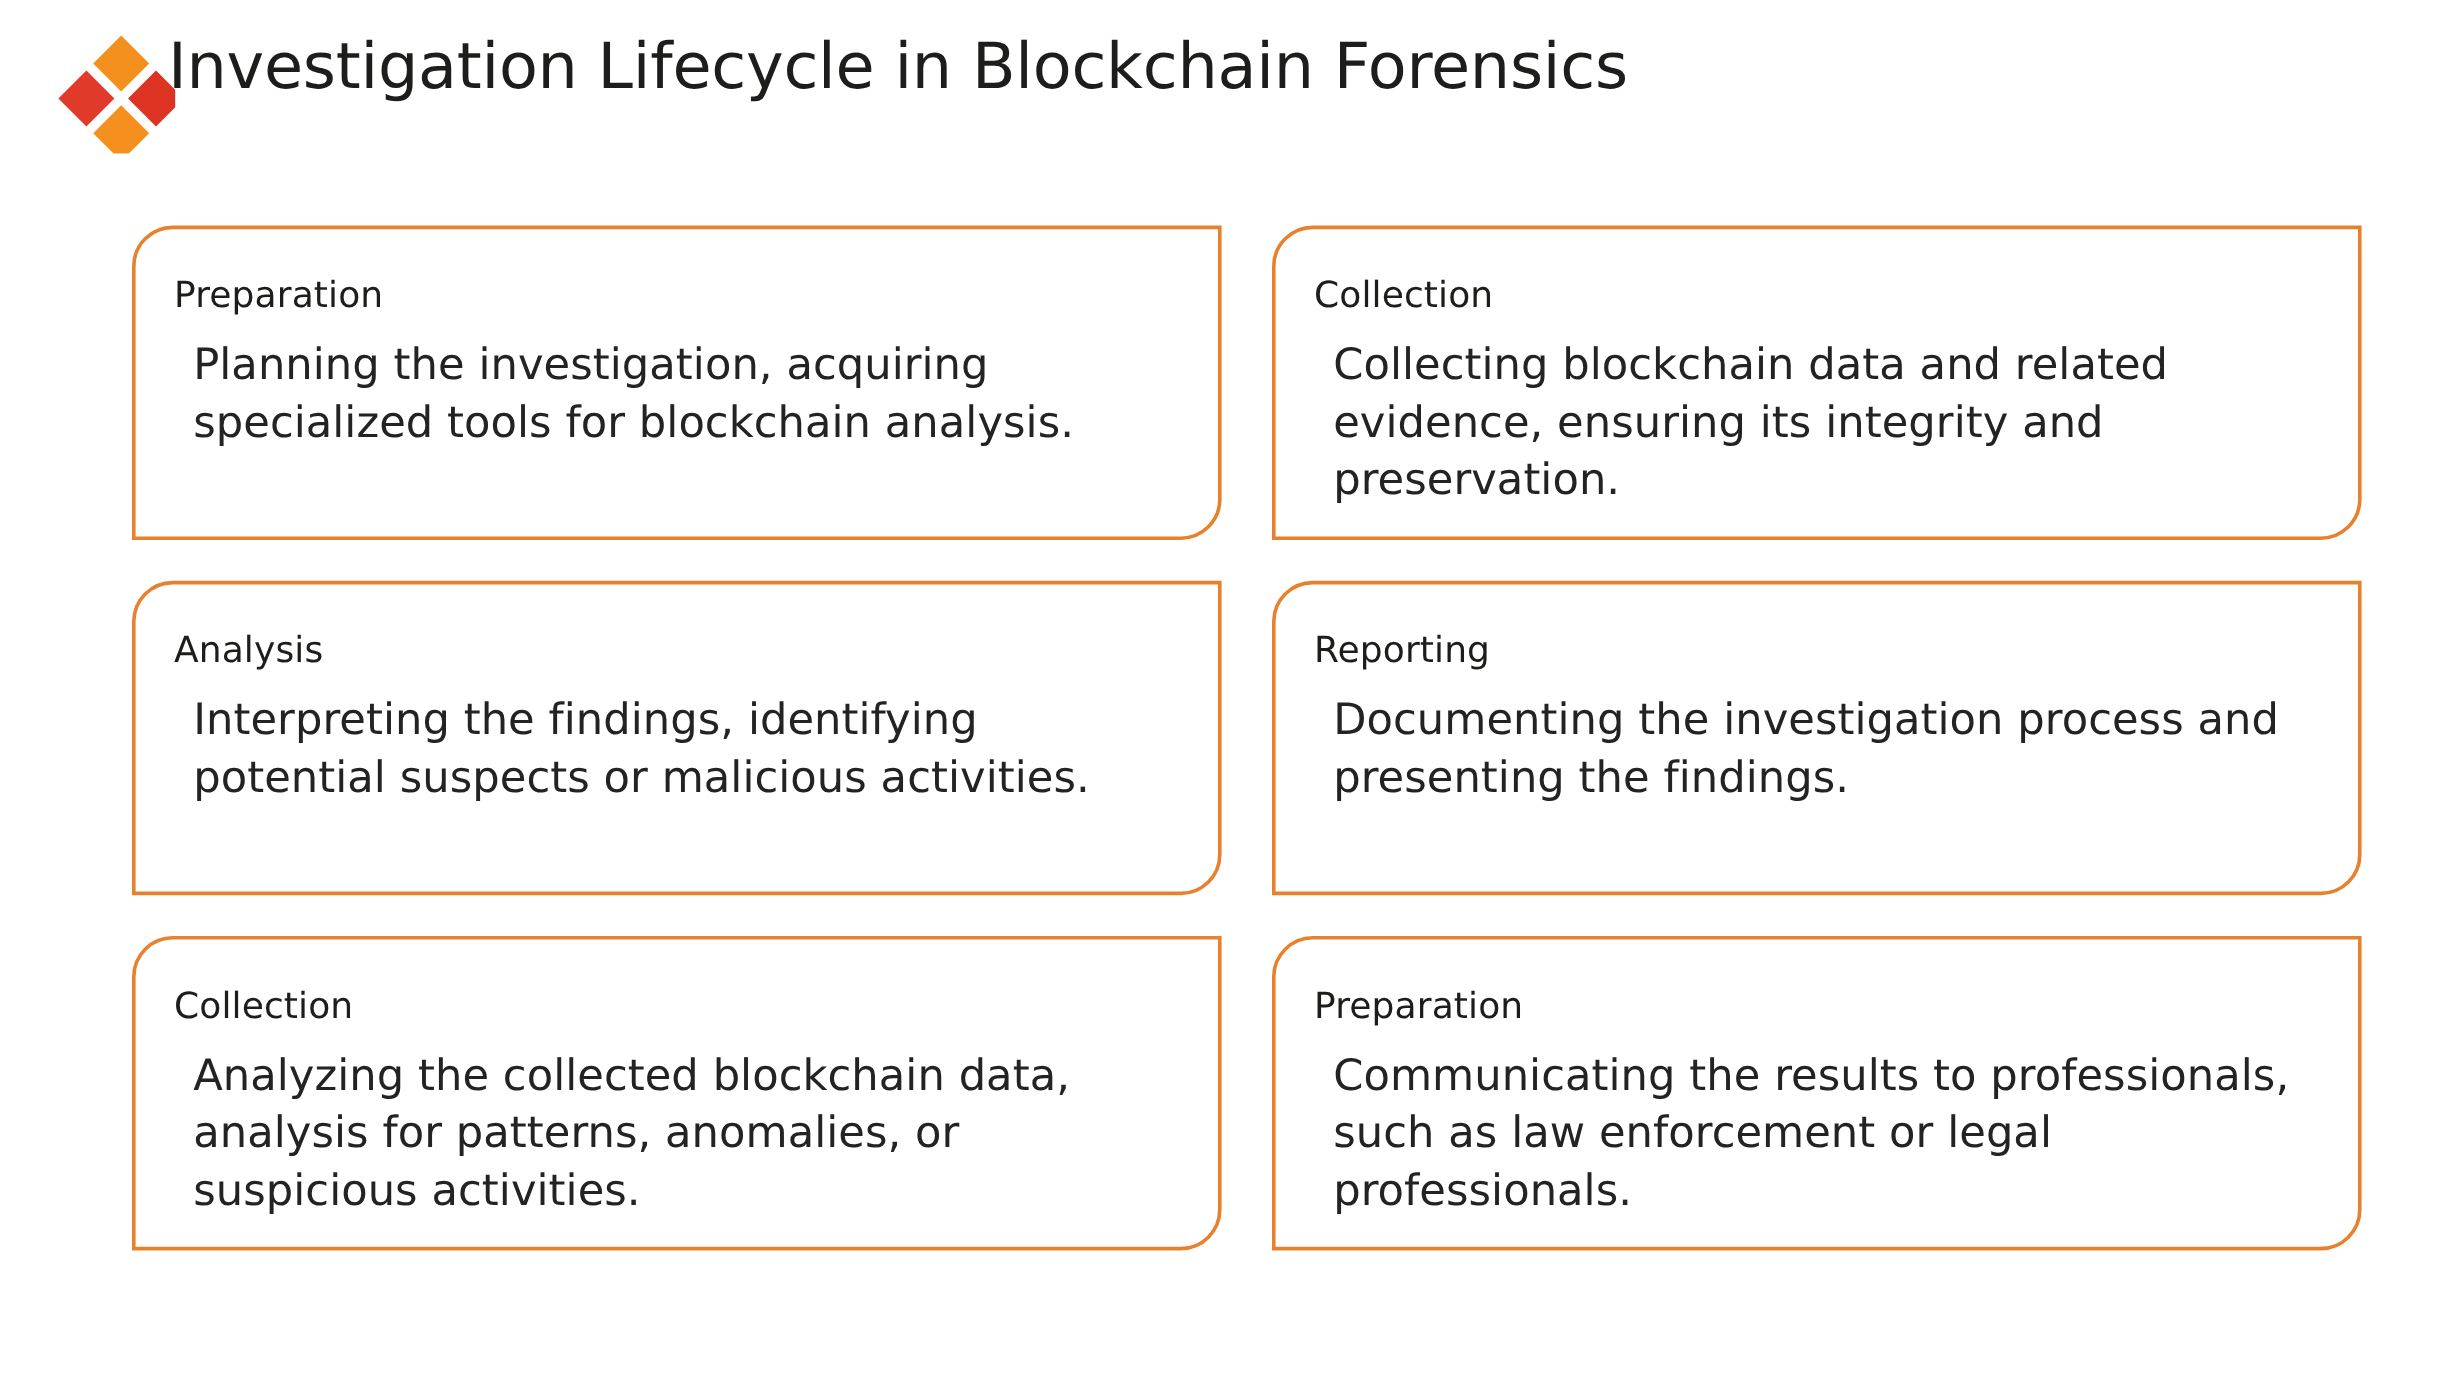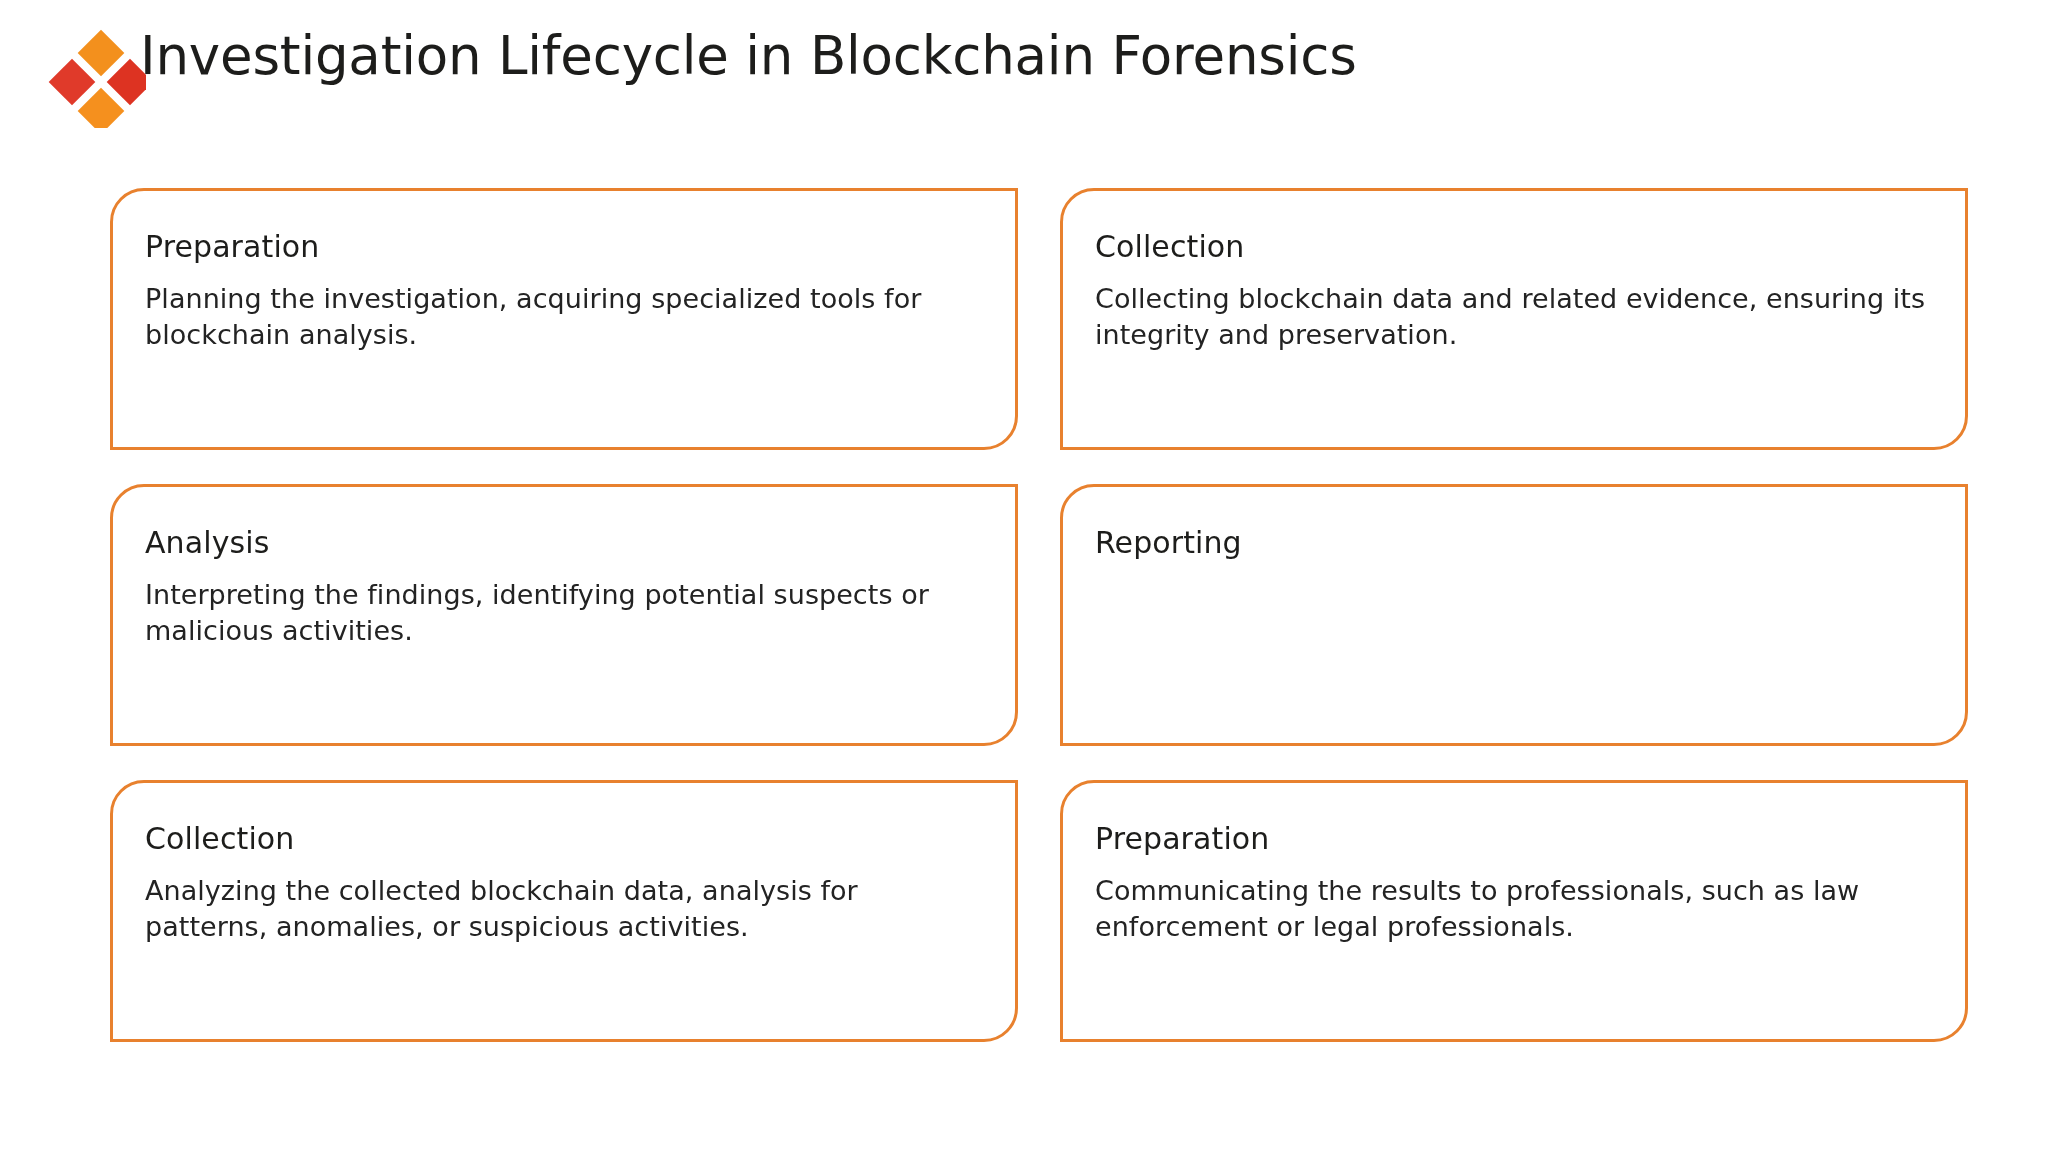--- a/index.html
+++ b/index.html
@@ -77,25 +77,25 @@
   .card-title {
     font-size: 30px;
     font-weight: 400;
     color: #1d1d1b;
     line-height: 1.2;
     margin: 0 0 16px 0;
     letter-spacing: 0.1px;
   }
 
   .card-desc {
-    font-size: 27px;
+    font-size: 36px;
     font-weight: 400;
     color: #232323;
     line-height: 1.33;
-    margin: 0;
+    margin: 16px;
     max-width: 845px;
     letter-spacing: 0.05px;
   }
 </style>
 </head>
 <body>
 
 <div class="slide">
 
   <div class="header">
@@ -124,20 +124,21 @@
       <div class="card-desc">Collecting blockchain data and related evidence, ensuring its integrity and preservation.</div>
     </div>
 
     <div class="card">
       <div class="card-title">Analysis</div>
       <div class="card-desc">Interpreting the findings, identifying potential suspects or malicious activities.</div>
     </div>
 
     <div class="card">
       <div class="card-title">Reporting</div>
+      <div class="card-desc">Documenting the investigation process and presenting the findings.</div>
     </div>
 
     <div class="card">
       <div class="card-title">Collection</div>
       <div class="card-desc">Analyzing the collected blockchain data, analysis for patterns, anomalies, or suspicious activities.</div>
     </div>
 
     <div class="card">
       <div class="card-title">Preparation</div>
       <div class="card-desc">Communicating the results to professionals, such as law enforcement or legal professionals.</div>

